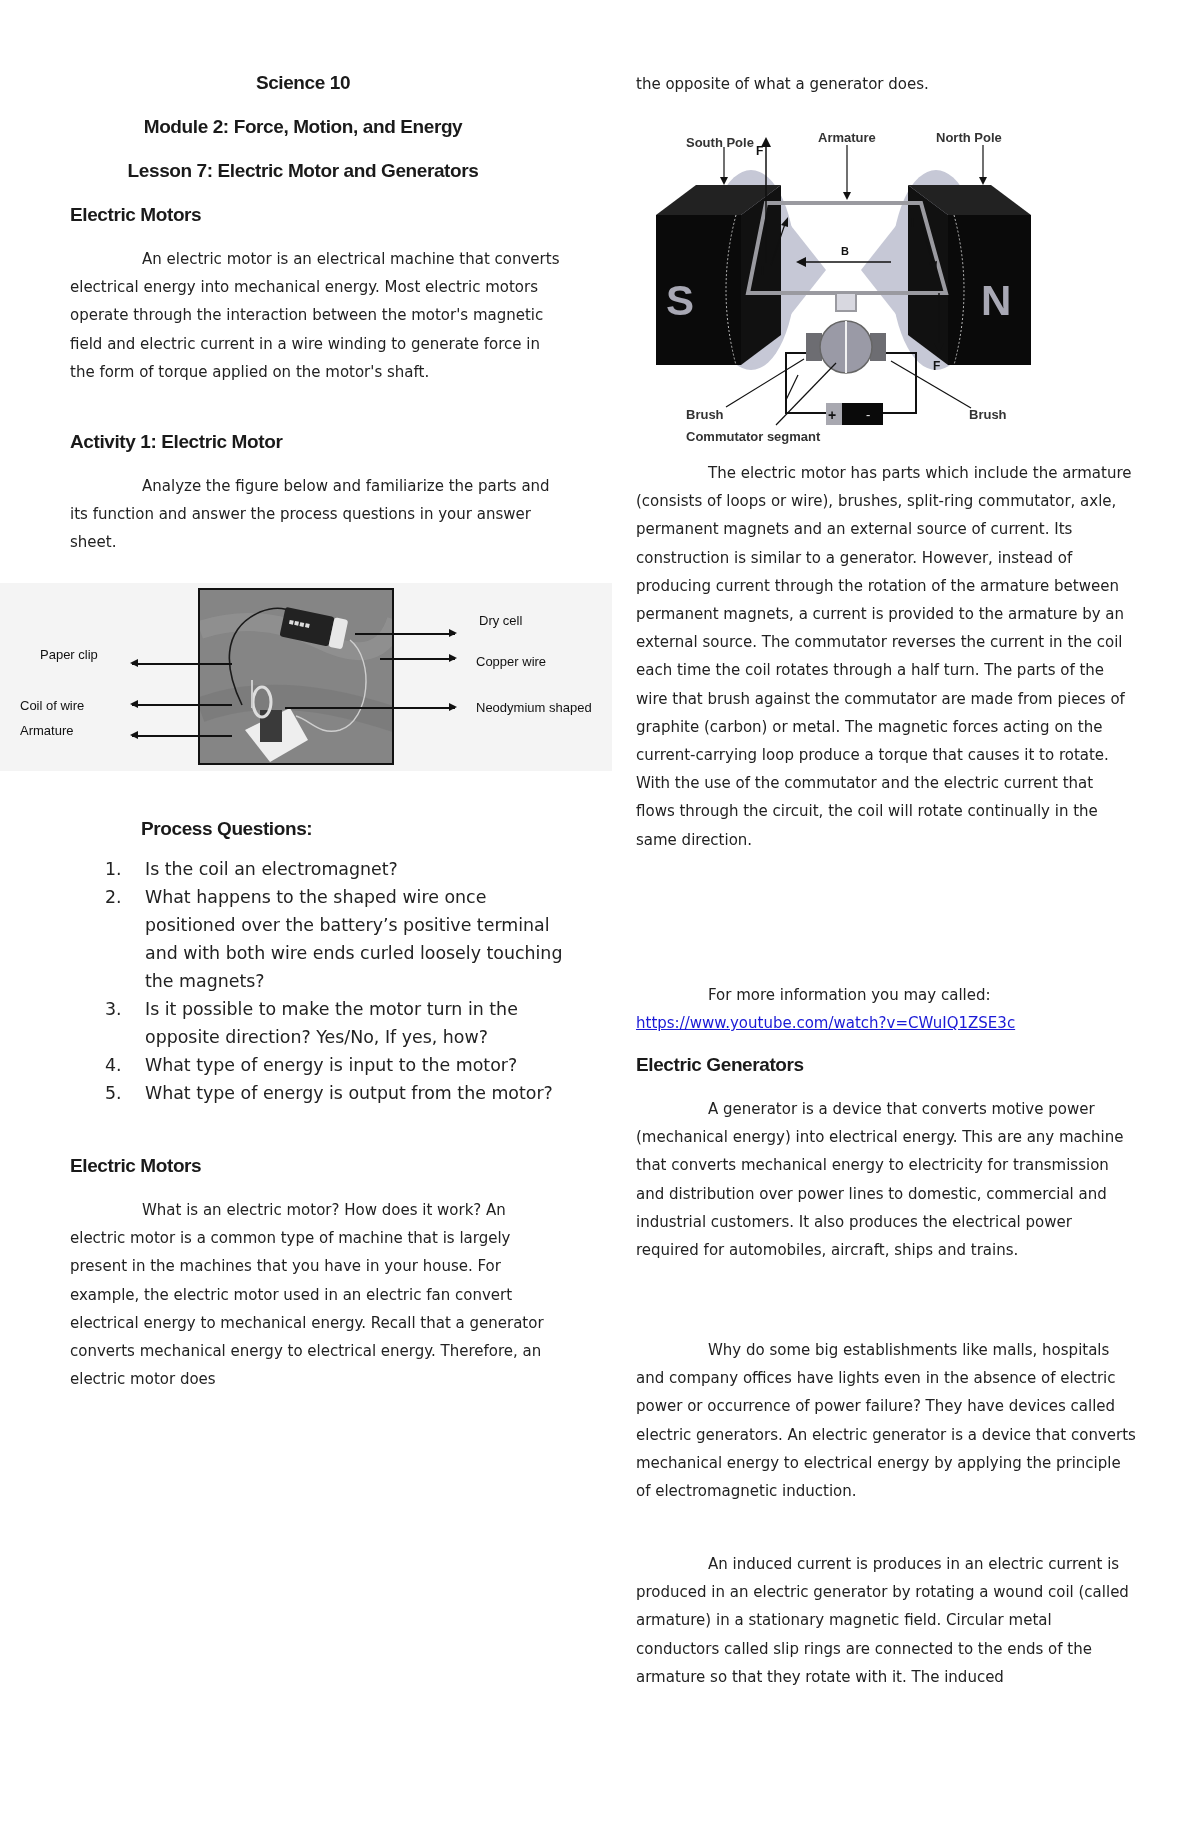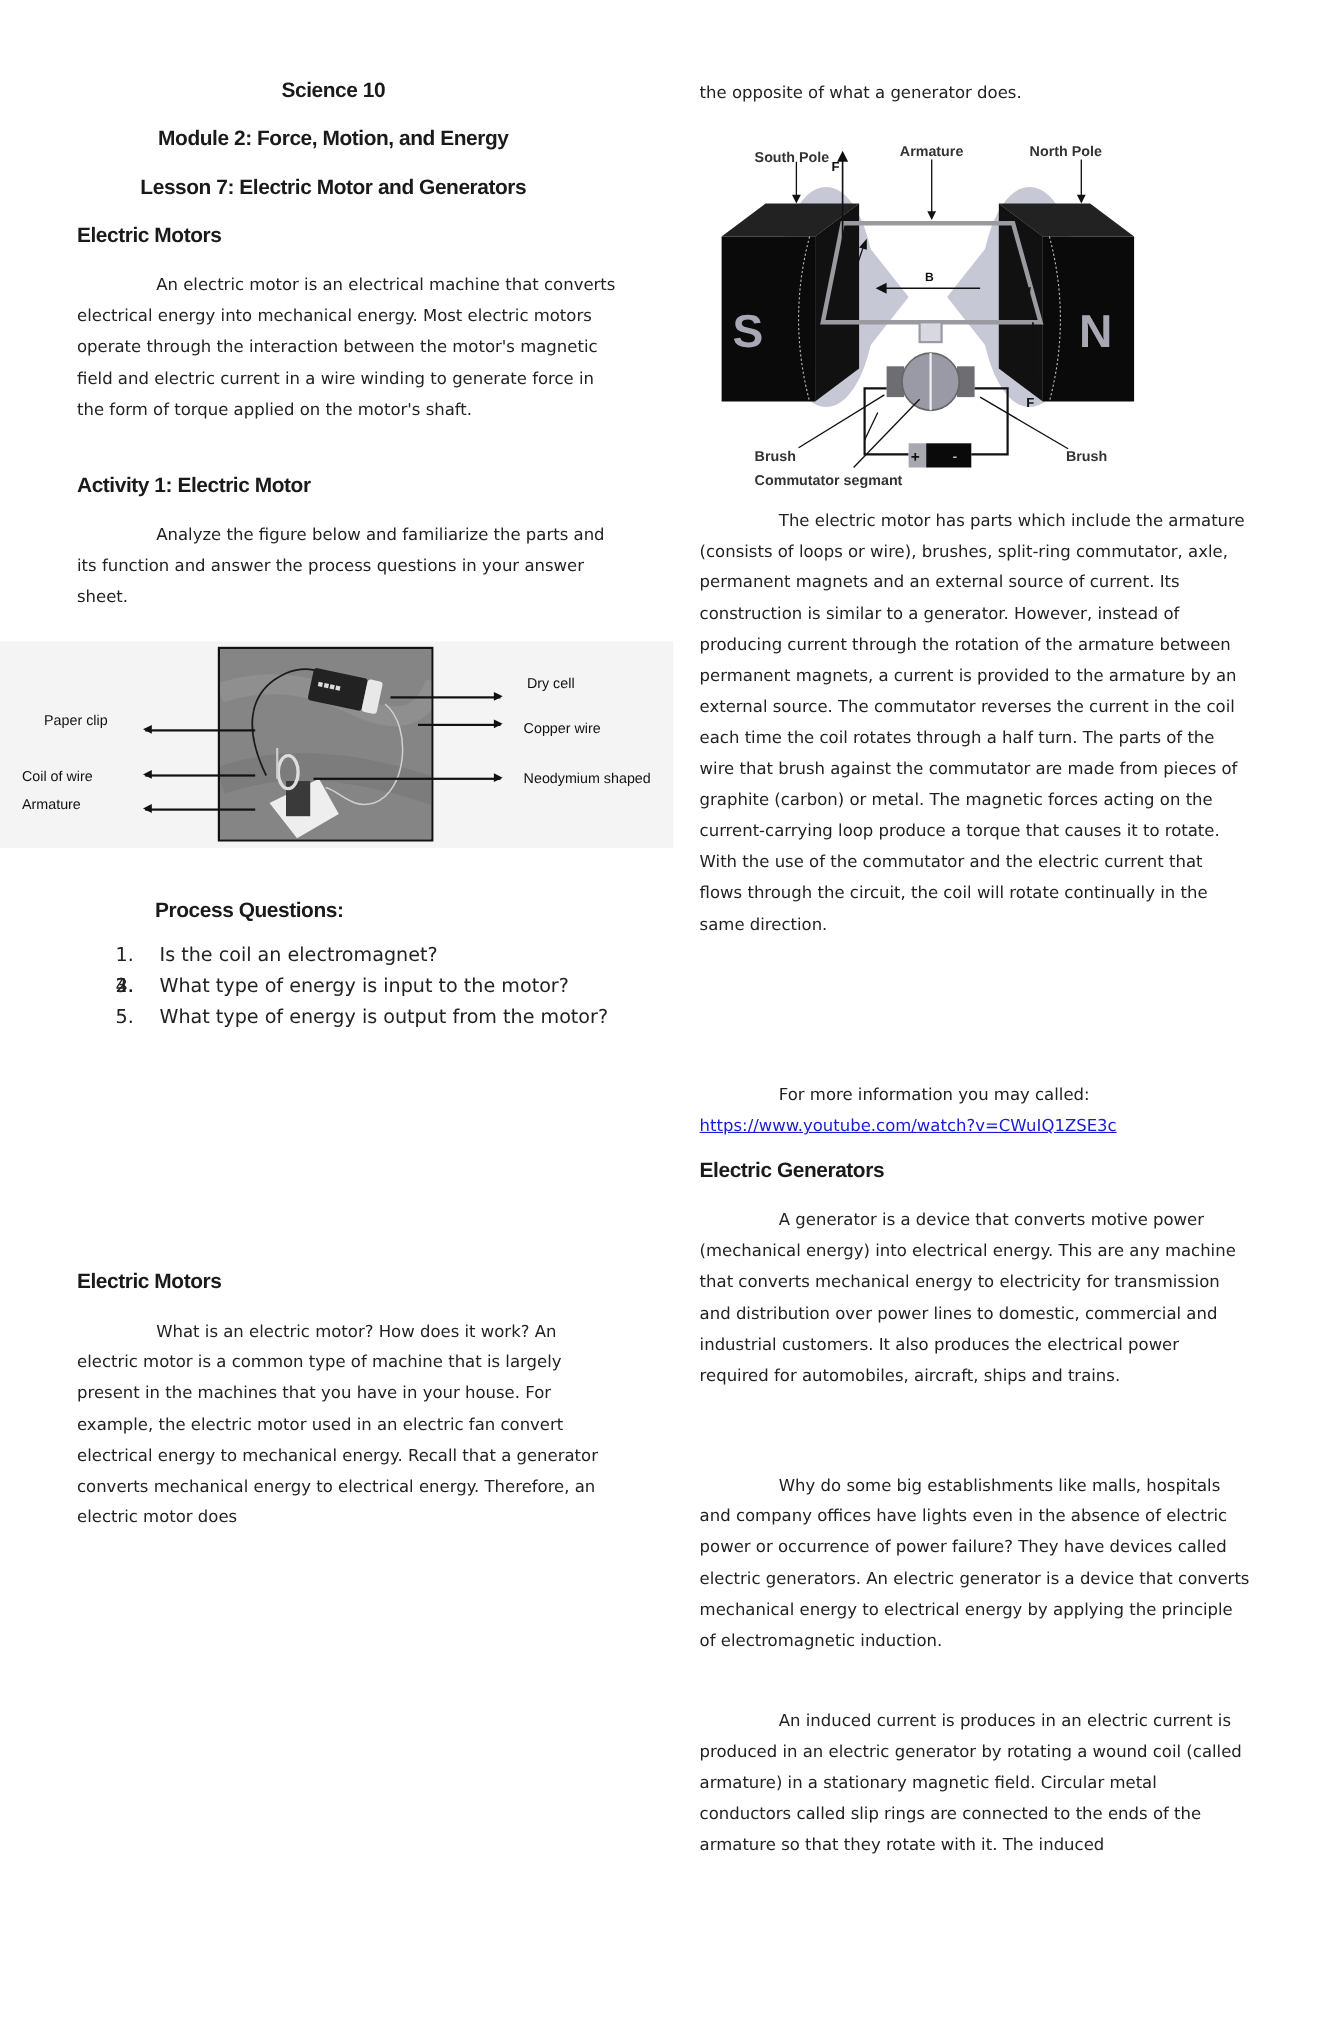--- a/index.html
+++ b/index.html
@@ -69,22 +69,22 @@
   <div class="arrow-line l" style="left:132px; top:121px; width:100px;"></div>
   <div class="arrow-line l" style="left:132px; top:152px; width:100px;"></div>
   <div class="arrow-line r" style="left:355px; top:50px; width:100px;"></div>
   <div class="arrow-line r" style="left:380px; top:75px; width:75px;"></div>
   <div class="arrow-line r" style="left:285px; top:124px; width:170px;"></div>
 </div>
 
 <div class="heading" style="left:141px; top:818px;">Process Questions:</div>
 <ul class="list" style="left:105px; top:855px; width:460px;">
   <li><span class="num">1.</span><span>Is the coil an electromagnet?</span></li>
-  <li><span class="num">2.</span></li>
-  <li><span class="num">3.</span></li>
+  <li><span class="num">2.</span><span>What happens to the shaped wire once positioned over the battery’s positive terminal and with both wire ends curled loosely touching the magnets?</span></li>
+  <li><span class="num">3.</span><span>Is it possible to make the motor turn in the opposite direction? Yes/No, If yes, how?</span></li>
   <li><span class="num">4.</span><span>What type of energy is input to the motor?</span></li>
   <li><span class="num">5.</span><span>What type of energy is output from the motor?</span></li>
 </ul>
 
 <div class="heading" style="left:70px; top:1155px;">Electric Motors</div>
 <div class="para" style="left:70px; top:1196px; width:495px;"><span class="indent"></span><span>What is an electric motor? How does it work? An electric motor is a common type of machine that is largely present in the machines that you have in your house. For example, the electric motor used in an electric fan convert electrical energy to mechanical energy. Recall that a generator converts mechanical energy to electrical energy. Therefore, an electric motor does</span></div>
 
 <div class="para" style="left:636px; top:70px; width:500px;">the opposite of what a generator does.</div>
 
 <div class="motor-fig">

